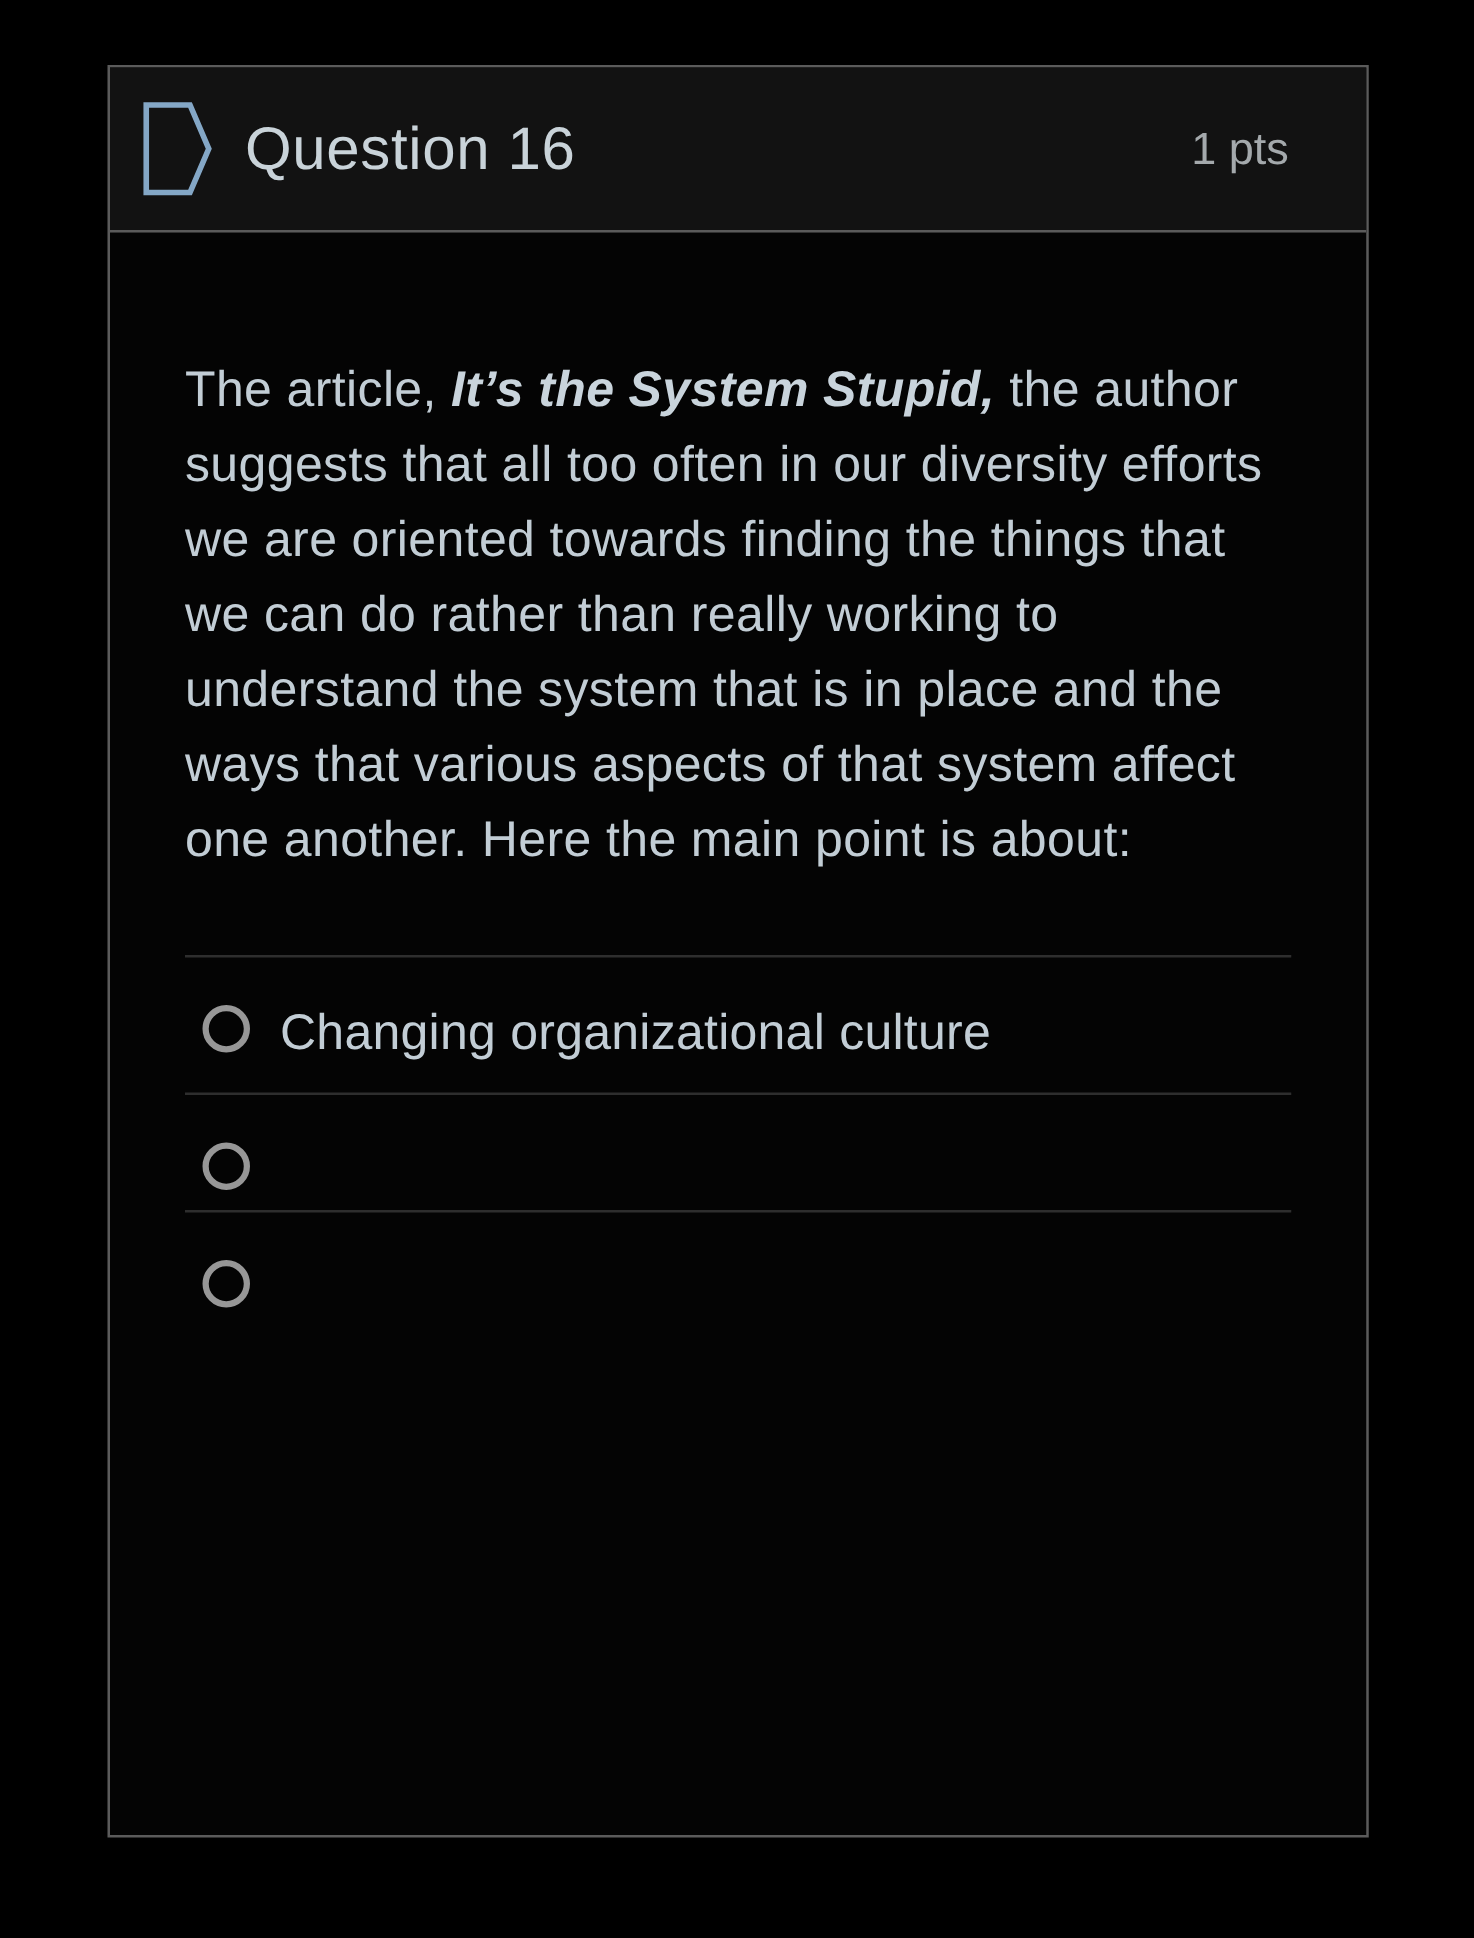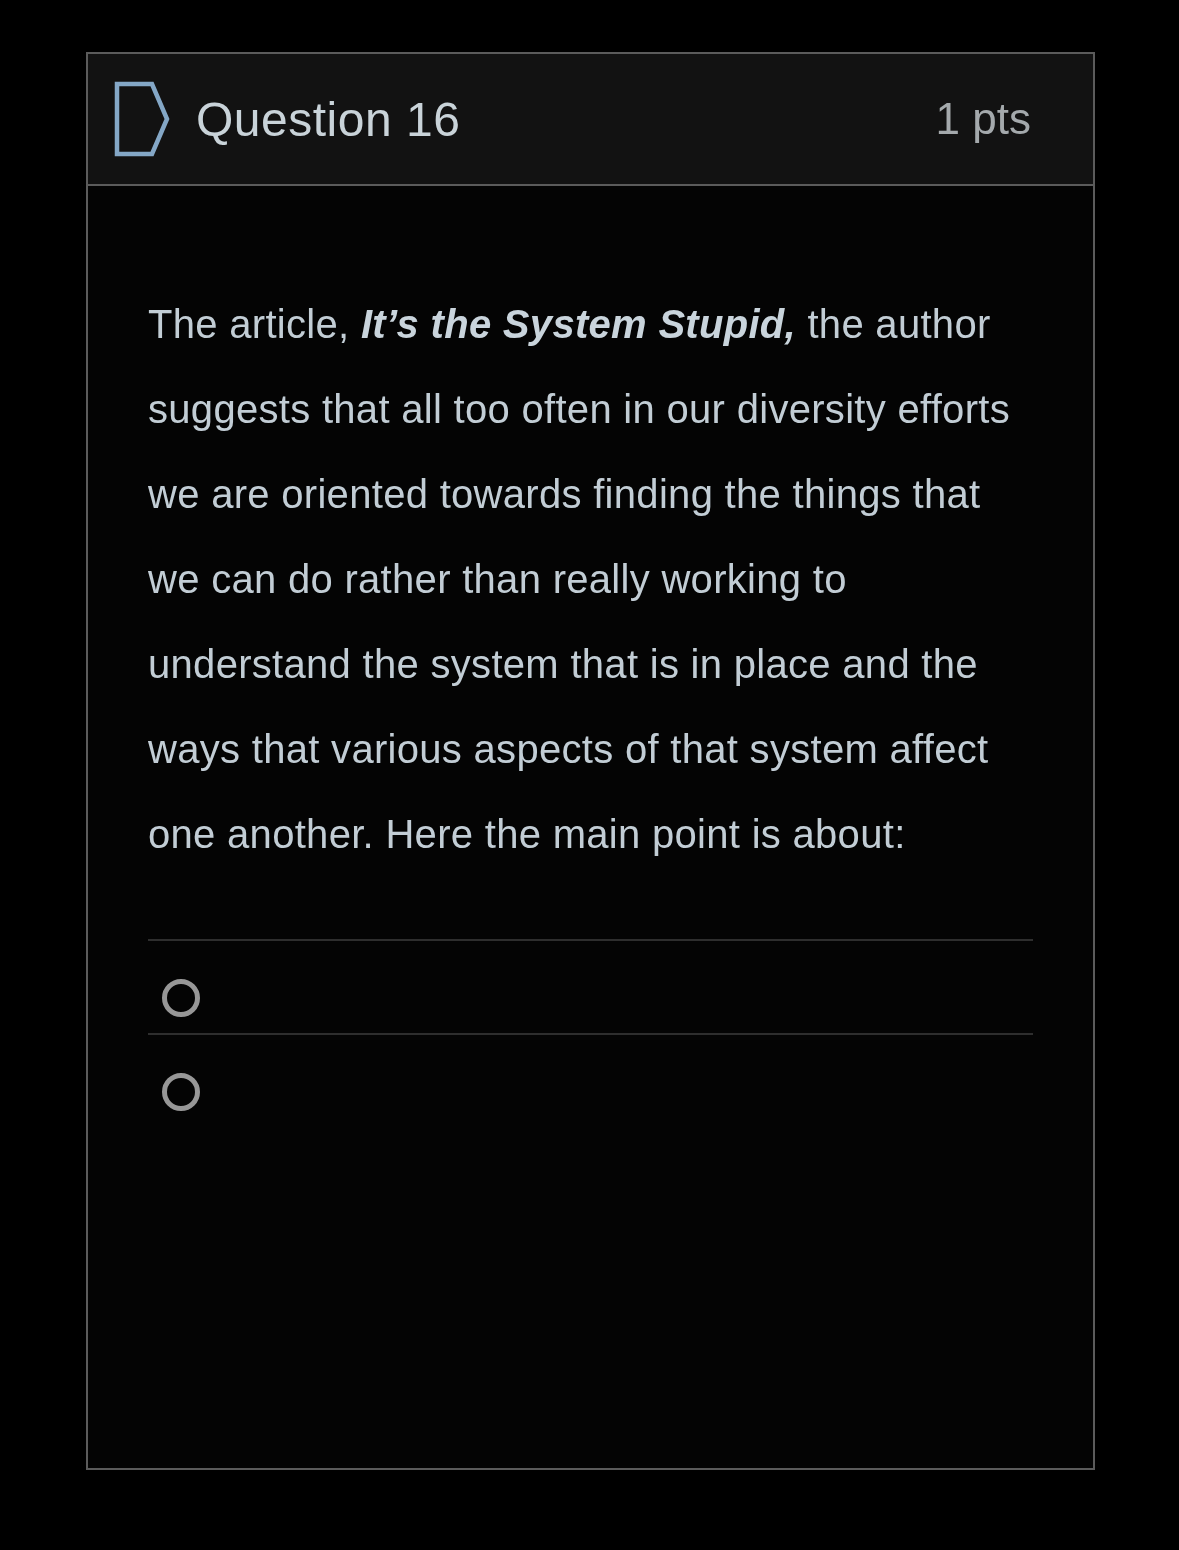--- a/index.html
+++ b/index.html
@@ -36,32 +36,32 @@
     cursor: pointer;
   }
   .header-title {
     font-size: 48px;
     font-weight: 300;
     color: #c9d3d9;
     letter-spacing: 0.5px;
     flex: 1 1 auto;
   }
   .header-pts {
-    font-size: 44px;
+    font-size: 36px;
     font-weight: 300;
     color: #a4a9ac;
     text-align: center;
   }
   .card-body {
     padding: 96px 60px 0 60px;
   }
   .question-text {
     font-size: 40px;
     font-weight: 300;
-    line-height: 85px;
+    line-height: 60px;
     color: #c2cdd5;
     letter-spacing: 0.3px;
   }
   .question-text .emph {
     font-weight: bold;
     font-style: italic;
     color: #c9d4dc;
   }
   .options {
     margin-top: 62px;
@@ -102,20 +102,24 @@
       <div class="header-title">Question 16</div>
       <div class="header-pts">1 pts</div>
     </div>
 
     <div class="card-body">
       <p class="question-text"><span>The article, </span><span class="emph">It’s the System Stupid,</span><span> the author suggests that all too often in our diversity efforts we are oriented towards finding the things that we can do rather than really working to understand the system that is in place and the ways that various aspects of that system affect one another. Here the main point is about:</span></p>
 
       <div class="options">
 
 
+        <div class="option-row">
+          <span class="radio"></span>
+          <span class="option-label">Changing organizational culture</span>
+        </div>
 
         <div class="option-row">
           <span class="radio"></span>
         </div>
 
         <div class="option-row">
           <span class="radio"></span>
         </div>
 
       </div>

